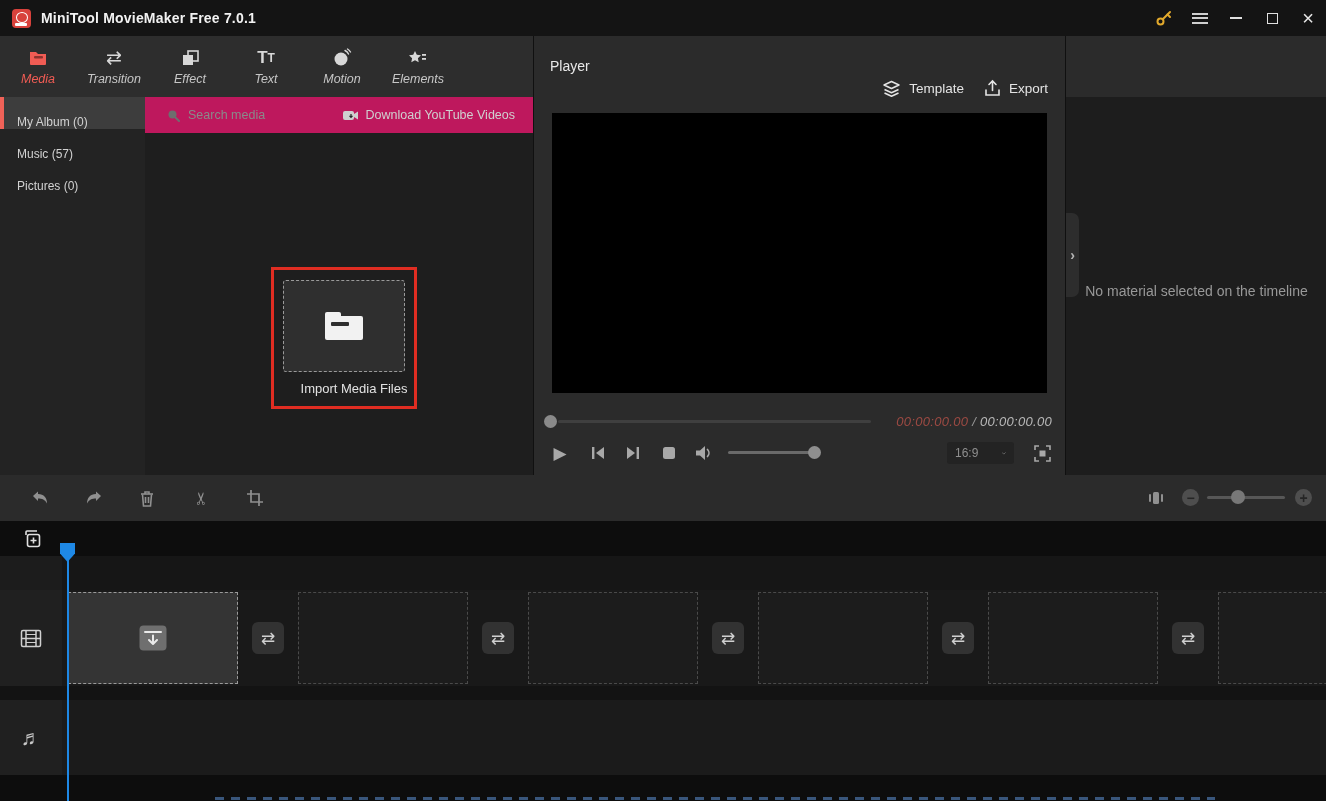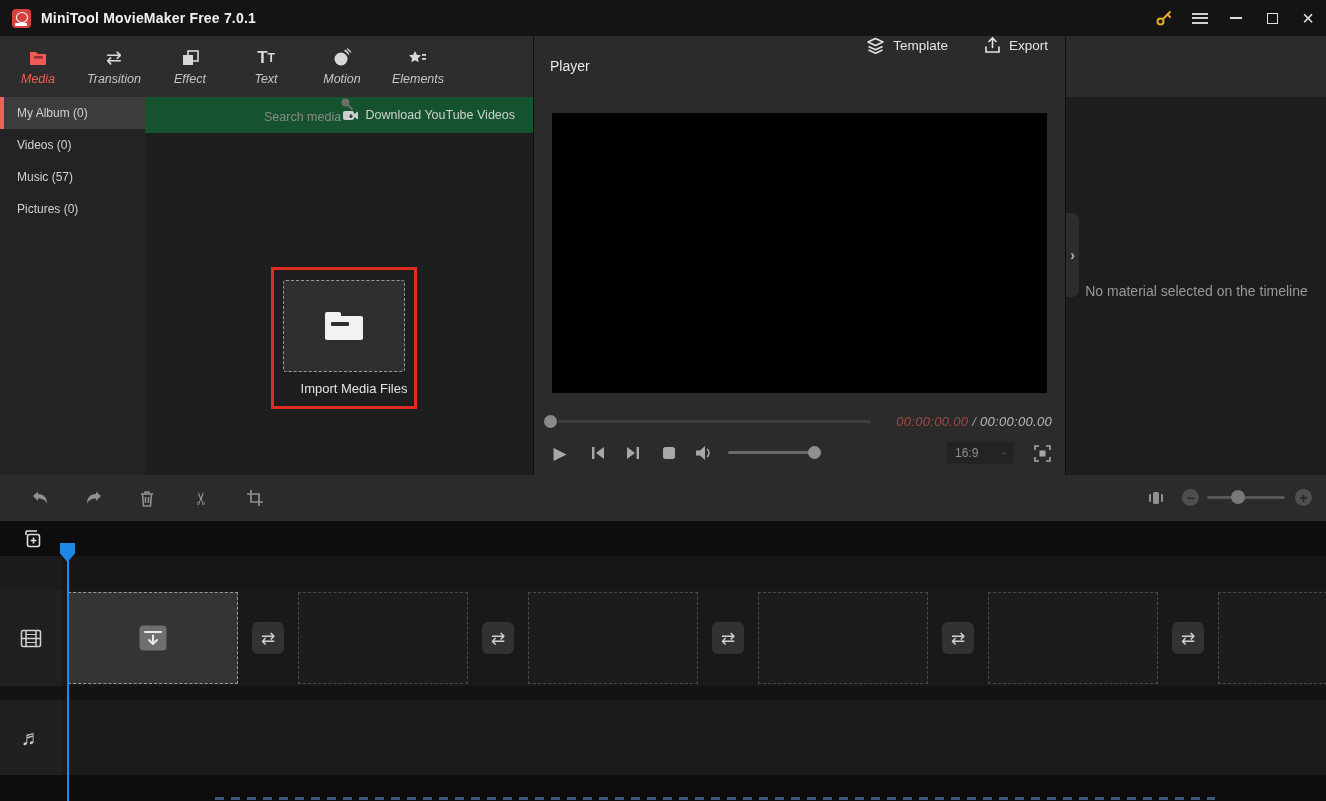--- a/index.html
+++ b/index.html
@@ -34,43 +34,43 @@
   .tab .ticon { height:20px; display:flex; align-items:center; justify-content:center; color:#d8d8d8; }
   .tab .tlabel { font-size:12.5px;font-style:italic; }
   .tab.active .tlabel { color:#f05c54; }
   .glyph-arrows { font-size:19px; line-height:1; color:#d8d8d8; }
   .texticon { color:#d8d8d8; font-weight:bold; }
   .texticon .big { font-size:17px; }
   .texticon .small { font-size:12px; }
 
   
   .sidebar { position:absolute; left:0; top:61px; width:145px; height:378px; background:#232323; }
-  .side-item { height:32px; display:flex; align-items:center; padding-left:17px; font-size:12px; color:#d2d2d2; position:relative; cursor:default; }
+  .side-item { height:32px; display:flex; align-items:flex-end; padding-left:17px; font-size:12px; color:#d2d2d2; position:relative; cursor:default; }
   .side-item.selected { background:#3d3d3d; }
   .side-item.selected::before { content:""; position:absolute; left:0; top:0; width:4px; height:32px; background:#f06258; }
 
   
   .media-area { position:absolute; left:145px; top:61px; width:388px; height:378px; background:#1e1e1e; }
-  .search-row { position:absolute; left:0; top:0; width:388px; height:36px; background:#14532d; display:flex; align-items:center;flex-direction:column; }
+  .search-row { position:absolute; left:0; top:0; width:388px; height:36px; background:#be185d; display:flex; align-items:center; }
   .search-input { background:transparent; border:none; outline:none; color:#bbb; font-size:12.5px; width:150px; font-family:inherit; }
   .search-input::placeholder { color:#8a8a8a; }
   .dl-youtube { position:absolute; right:18px; top:0; height:36px; display:flex; align-items:center; gap:7px; font-size:12.5px; color:#d0d0d0; cursor:default; }
 
   .import-wrap { position:absolute; left:126px; top:170px; width:146px; height:142px; border:3px solid #e02d22; display:flex; flex-direction:column; align-items:center; }
   .import-box { margin-top:10px; width:122px; height:92px; background:#2f2f2f; border:1.5px dashed #9a9a9a; border-radius:3px; display:flex; align-items:center; justify-content:center; cursor:default; }
   .folder-glyph { position:relative; width:38px; height:28px; }
   .folder-glyph .body { position:absolute; left:0; top:4px; width:38px; height:24px; background:#f2f2f2; border-radius:2px; }
   .folder-glyph .tab2 { position:absolute; left:0; top:0; width:16px; height:8px; background:#f2f2f2; border-radius:2px 2px 0 0; }
   .folder-glyph .slot { position:absolute; left:6px; top:10px; width:18px; height:3.5px; background:#2f2f2f; border-radius:1px; }
   .import-label { margin-top:9px; font-size:13px; color:#e2e2e2;margin-left:20px; }
 
   
   .player-header { position:absolute; left:0; top:0; width:532px; height:61px; }
   .player-title { position:absolute; left:16px; top:22px; font-size:14px; color:#e8e8e8; }
-  .ph-actions { position:absolute; right:18px; top:0; height:61px; display:flex; align-items:flex-start; gap:36px; }
+  .ph-actions { position:absolute; right:18px; top:0; height:61px; display:flex; align-items:flex-end; gap:20px; }
   .ph-btn { display:flex; align-items:center; gap:8px; font-size:13.5px; color:#e4e4e4; cursor:default; }
   .video-preview { position:absolute; left:18px; top:77px; width:495px; height:280px; background:#000; }
   .scrub-row { position:absolute; left:10px; top:375px; width:512px; height:22px;font-style:italic; }
   .scrub-handle { position:absolute; left:0px; top:4px; width:13px; height:13px; border-radius:50%; background:#8a8a8a; cursor:default; }
   .scrub-track { position:absolute; left:14px; top:9px; width:313px; height:3px; background:#3f3f3f; border-radius:2px; }
   .time-display { position:absolute; right:4px; top:3px; font-size:13px; letter-spacing:.3px; }
   .t-cur { color:#9c4a43; }
   .t-sep { color:#9a9a9a; }
   .t-tot { color:#b8b8b8; }
   .controls-row { position:absolute; left:10px; top:402px; width:512px; height:30px; }
@@ -210,23 +210,20 @@
           </span>
           <span class="tlabel">Elements</span>
         </div>
       </div>
 
       <div class="sidebar">
         <div class="side-item selected">
             <span>My Album (0)</span>
           </div>
         <div class="side-item">
-            <span>Videos (0)</span>
-          </div>
-        <div class="side-item">
             <span>Music (57)</span>
           </div>
         <div class="side-item">
             <span>Pictures (0)</span>
           </div>
       </div>
 
       <div class="media-area">
         <div class="search-row">
           <span style="margin:0 8px 0 22px;">

